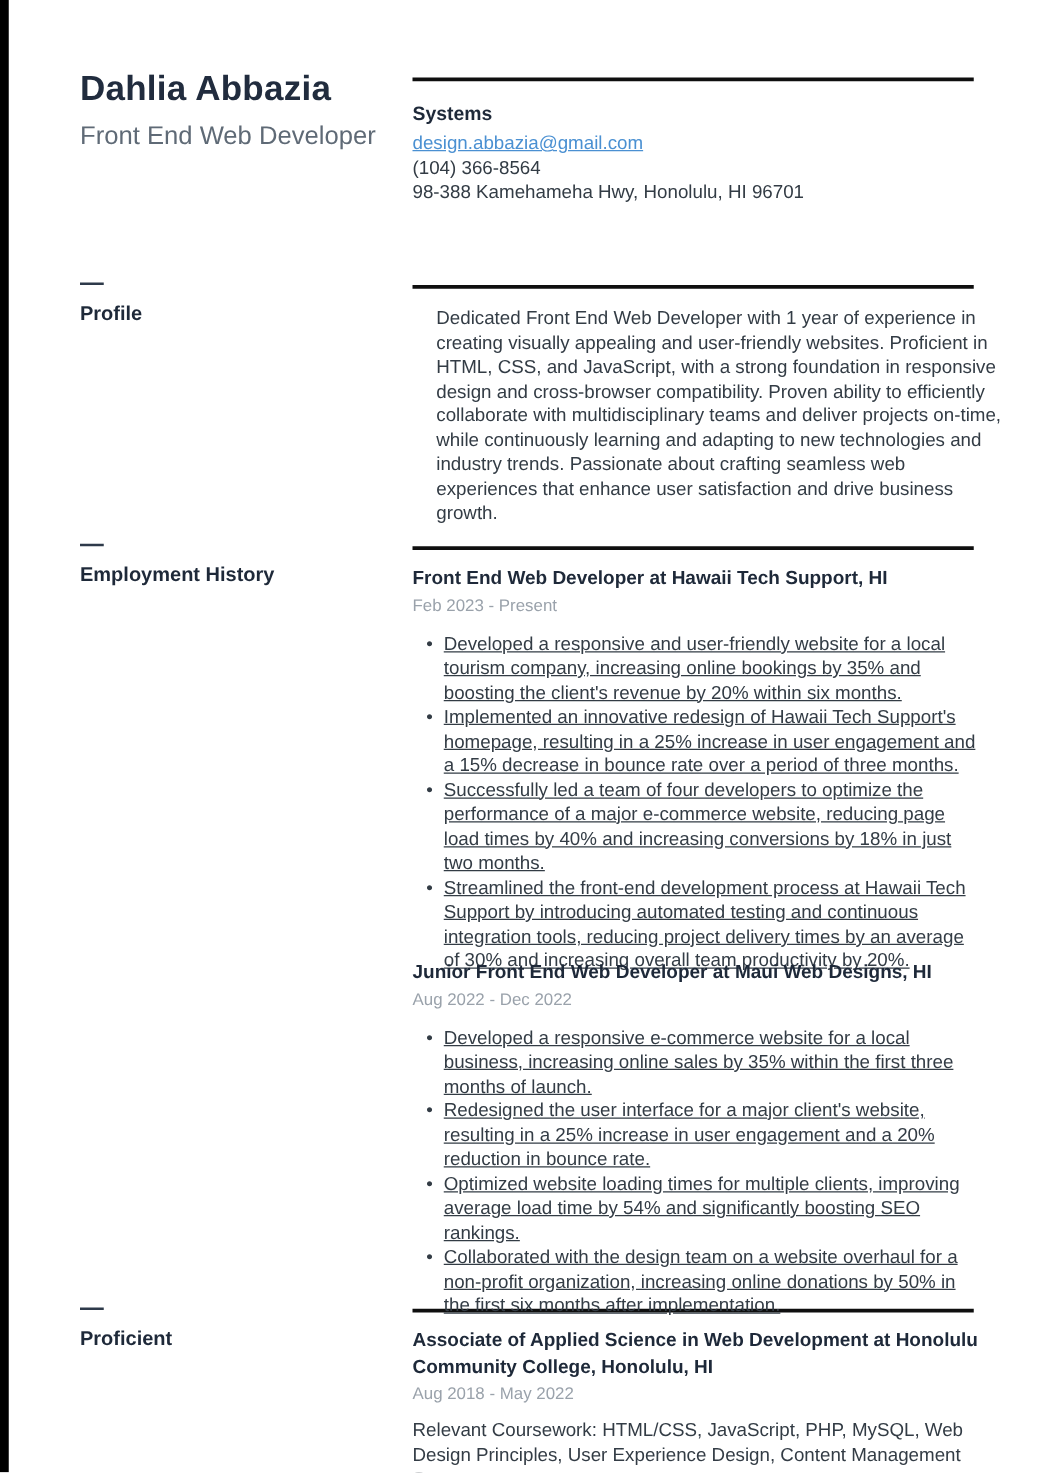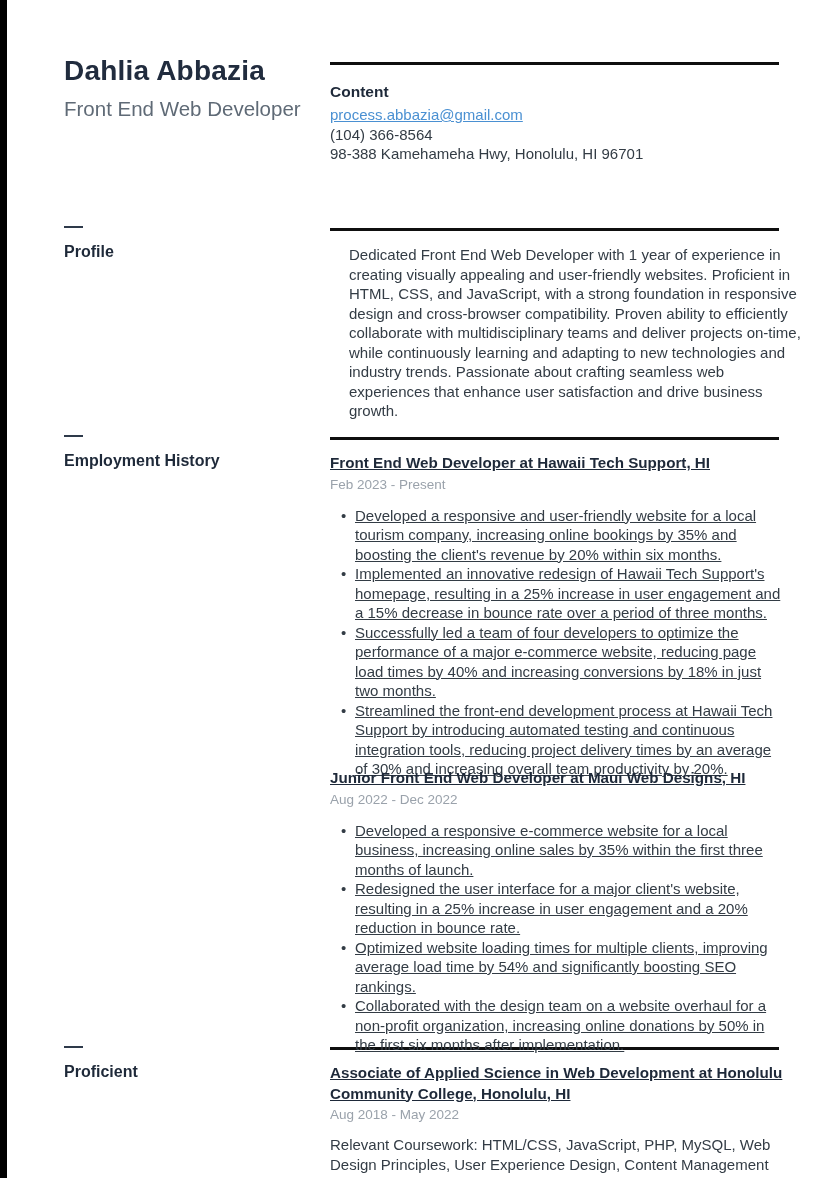--- a/index.html
+++ b/index.html
@@ -77,21 +77,20 @@
   .profile-block { top: 245px; margin-left: 19px; }
   .body-text { font-size: 15px; line-height: 19.5px; color: #333c45; }
   .job-block-1 { top: 453px; }
   .job-block-2 { top: 768px; }
   .edu-block   { top: 1063px; }
   .item-heading {
     font-size: 15.2px;
     font-weight: bold;
     line-height: 20.5px;
     color: #1e2939;
-    text-decoration: underline;
   }
   .item-dates {
     margin-top: 2px;
     font-size: 13.5px;
     line-height: 17px;
     color: #9aa2ab;
   }
   ul.bullets { margin-top: 13px; list-style: none; }
   ul.bullets li {
     position: relative;
@@ -135,22 +134,22 @@
     <div class="side-dash"></div>
     <div class="side-label">Proficient</div>
   </div>
 
   <div class="rule rule-1"></div>
   <div class="rule rule-2"></div>
   <div class="rule rule-3"></div>
   <div class="rule rule-4"></div>
 
   <div class="rblock details-block">
-    <div class="details-heading">Content</div>
-    <div class="detail-line"><a class="email-link">process.abbazia@gmail.com</a></div>
+    <div class="details-heading">Systems</div>
+    <div class="detail-line"><a class="email-link">design.abbazia@gmail.com</a></div>
     <div class="detail-line">(104) 366-8564</div>
     <div class="detail-line">98-388 Kamehameha Hwy, Honolulu, HI 96701</div>
   </div>
 
   <div class="rblock profile-block">
     <div class="body-text">Dedicated Front End Web Developer with 1 year of experience in creating visually appealing and user-friendly websites. Proficient in HTML, CSS, and JavaScript, with a strong foundation in responsive design and cross-browser compatibility. Proven ability to efficiently collaborate with multidisciplinary teams and deliver projects on-time, while continuously learning and adapting to new technologies and industry trends. Passionate about crafting seamless web experiences that enhance user satisfaction and drive business growth.</div>
   </div>
 
   <div class="rblock job-block-1">
     <div class="item-heading">Front End Web Developer at Hawaii Tech Support, HI</div>

